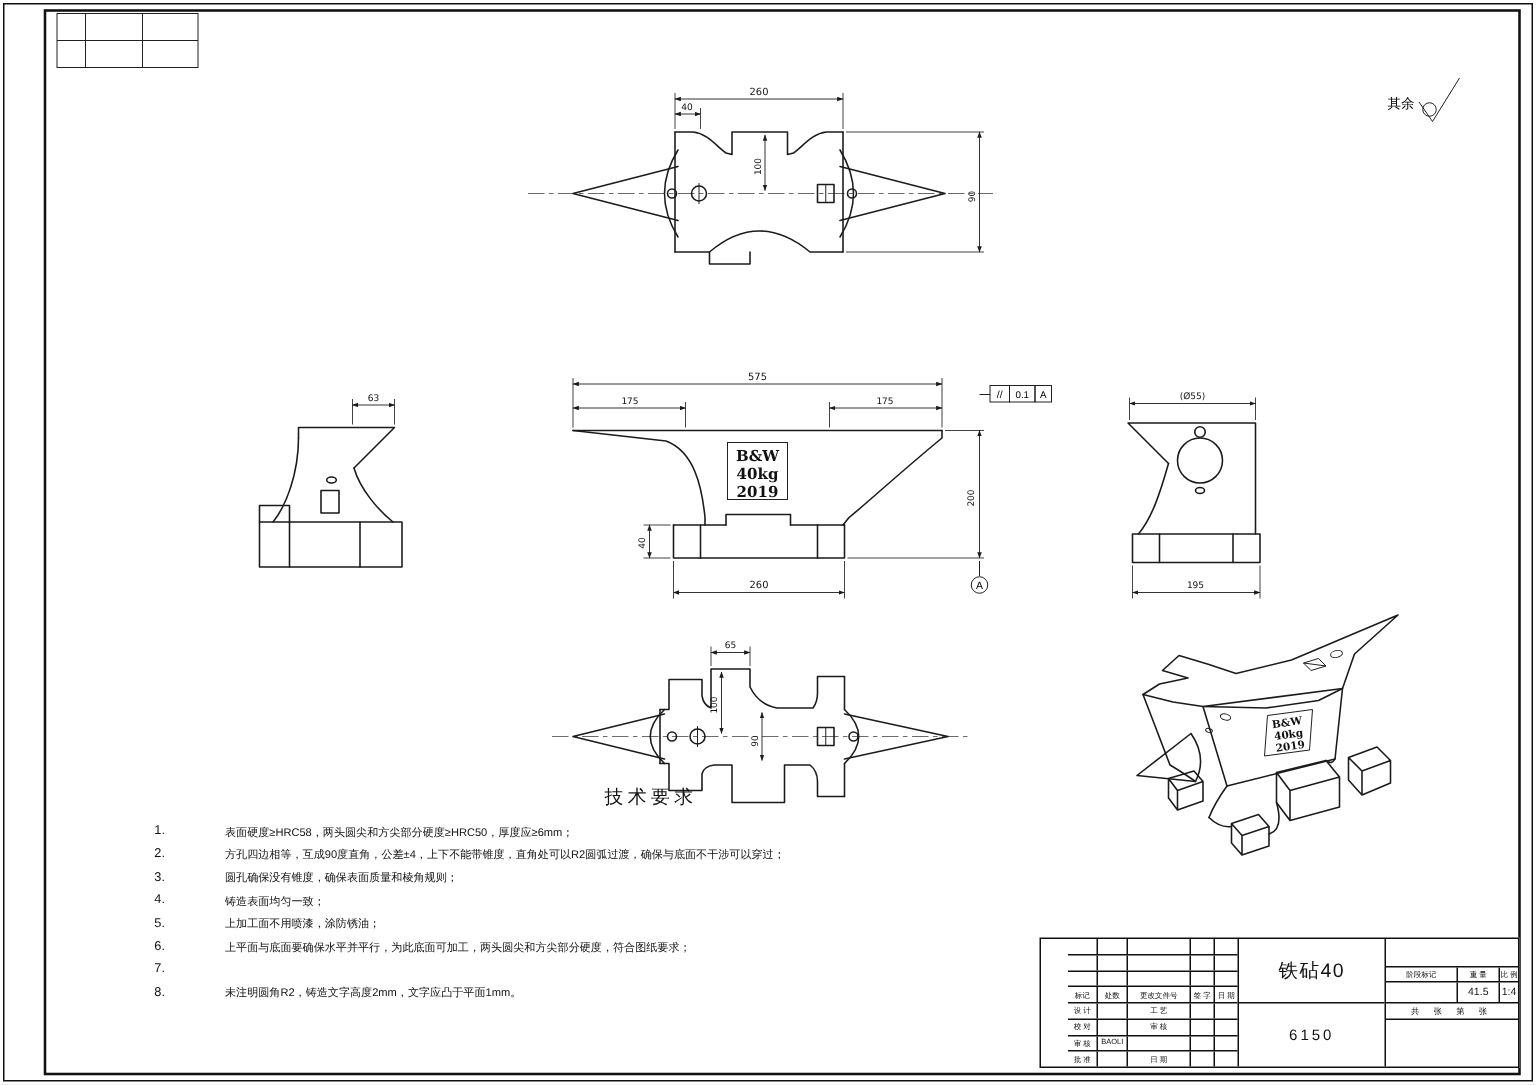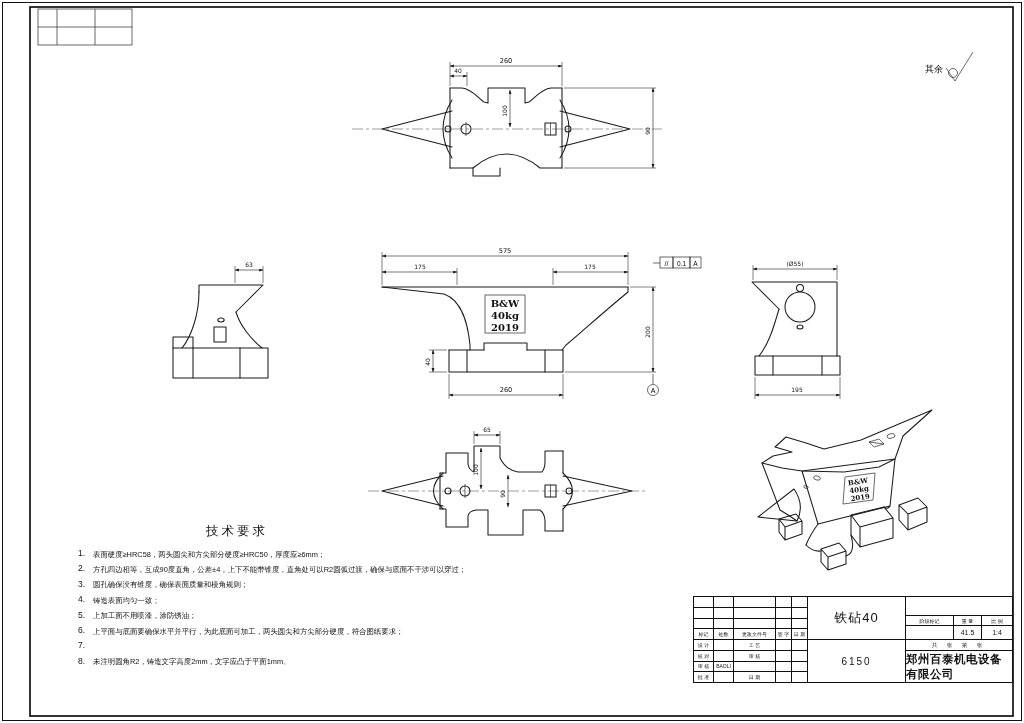--- a/index.html
+++ b/index.html
@@ -9,28 +9,28 @@
   .ol{fill:none;stroke:#1b1b1b;stroke-width:1.05;stroke-linejoin:round;stroke-linecap:round;}
   .thin{fill:none;stroke:#1b1b1b;stroke-width:.65;}
   .cl{stroke:#3a3a3a;stroke-width:.5;stroke-dasharray:11 3 3 3;fill:none;}
   .xl{stroke:#1b1b1b;stroke-width:.55;fill:none;}
   .dl{stroke:#1b1b1b;stroke-width:.6;fill:none;marker-start:url(#ma);marker-end:url(#ma);}
   .dim{font-size:6.6px;fill:#111;text-anchor:middle;font-family:"DejaVu Sans",sans-serif;}
   .dims{font-size:6px;fill:#111;text-anchor:middle;font-family:"DejaVu Sans",sans-serif;}
   .brand{font-family:"DejaVu Serif",serif;font-weight:bold;text-anchor:middle;fill:#111;}
   .frame{fill:none;stroke:#111;}
   
-  .tech{position:absolute;left:78px;top:523px;width:370px;}
+  .tech{position:absolute;left:95px;top:523px;width:370px;text-align:right;}
   .tech-title{font-size:12.5px;letter-spacing:3px;margin:0 0 8px 128px;color:#111;}
   .tr-item{display:flex;white-space:nowrap;height:15.4px;align-items:flex-start;}
   .tr-no{width:15px;font-size:8.5px;flex:none;}
-  .tr-text{font-size:7.4px;padding-top:1.6px;}
+  .tr-text{font-size:7.4px;padding-top:1.6px;margin-left:40px;}
   
-  .tblock{position:absolute;left:693px;top:596px;width:320px;height:87px;box-sizing:border-box;
-          border:1.6px solid #111;display:grid;grid-template-columns:114px 98px 1fr;background:#fff;}
+  .tblock{position:absolute;left:693px;top:625px;width:320px;height:87px;box-sizing:border-box;
+          border:1.6px solid #111;display:grid;grid-template-columns:114px 98px 1fr;background:#fff;padding-left:18px;}
   .tb-left{display:flex;flex-direction:column;border-right:1px solid #111;}
   .tb-row{display:grid;grid-template-columns:20px 20px 42px 16px 1fr;border-bottom:.6px solid #111;flex:1;}
   .tb-row:last-child{border-bottom:none;}
   .tb-row span{border-right:.6px solid #111;font-size:5px;display:flex;align-items:center;justify-content:center;
                overflow:hidden;color:#111;}
   .tb-row span:last-child{border-right:none;}
   .tb-mid{display:flex;flex-direction:column;border-right:1px solid #111;}
   .tb-name{flex:0 0 42px;border-bottom:.8px solid #111;display:flex;align-items:center;justify-content:center;
            font-size:13px;letter-spacing:1px;}
   .tb-no{flex:1;display:flex;align-items:center;justify-content:center;font-size:10px;letter-spacing:2px;}
@@ -374,17 +374,16 @@
       <span class="stage-boxes">
             <i></i>
             <i></i>
             <i></i>
             <i></i>
           </span>
       <span>41.5</span>
       <span>1:4</span>
     </div>
     <div class="tb-sheet">共 张 第 张</div>
-    <div class="tb-co">郑州百泰机电设备有限公司</div>
   </div>
 </div>
 
 </div>
 
 </body></html>

